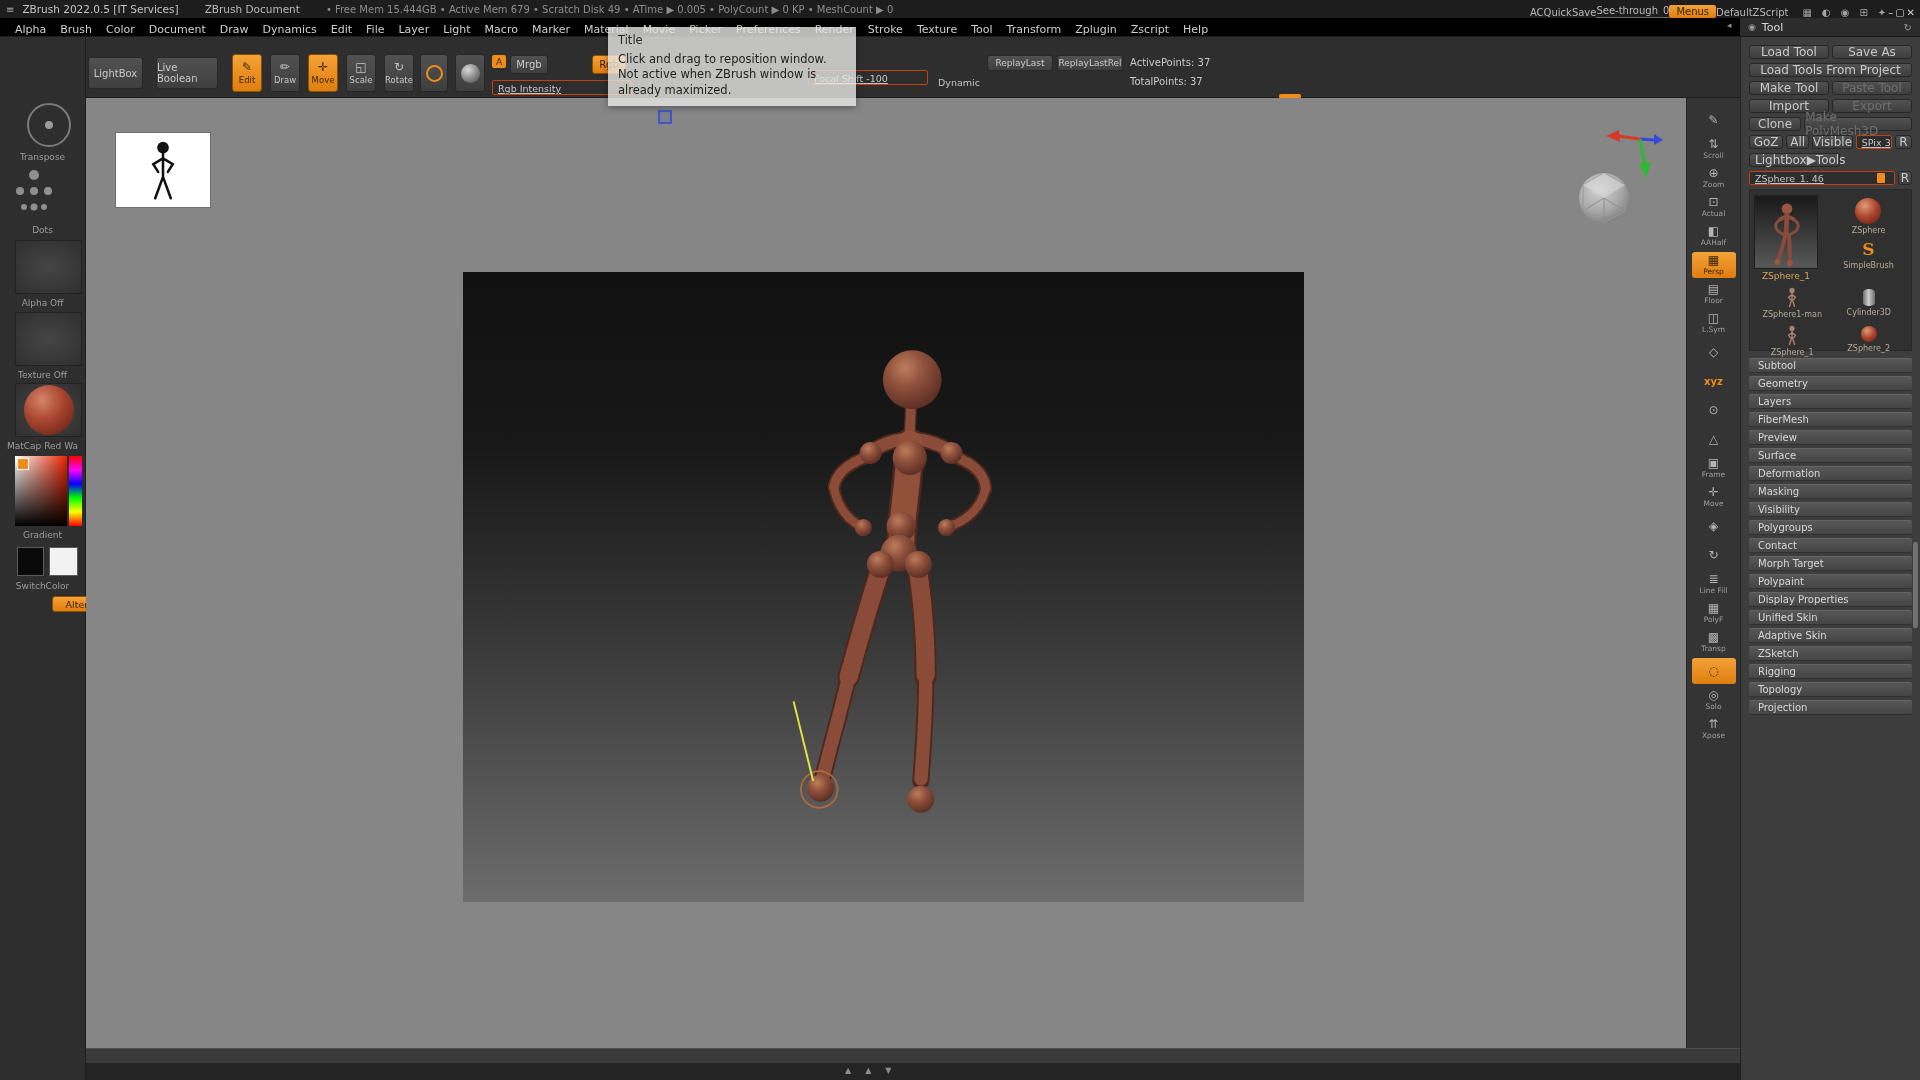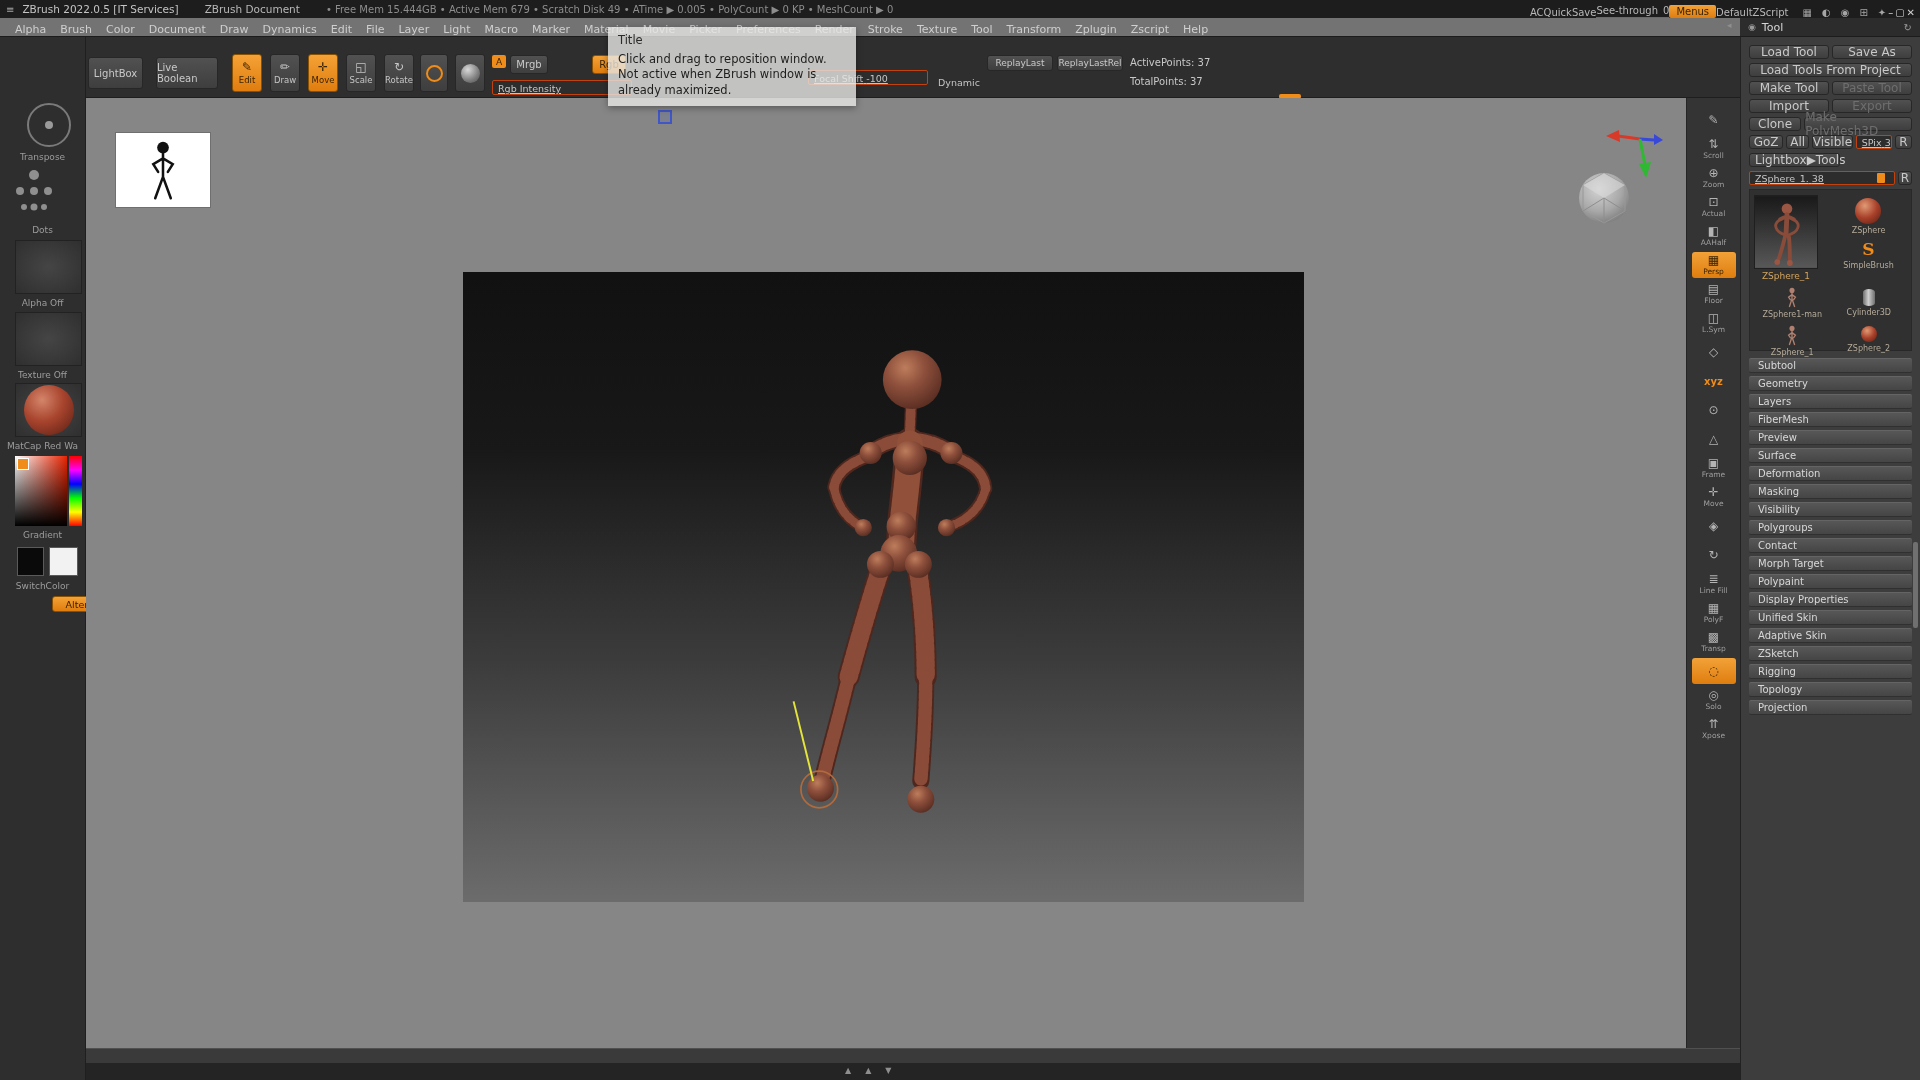--- a/index.html
+++ b/index.html
@@ -8,21 +8,21 @@
   .abs{position:absolute;}
   
   .titlebar{left:0;top:0;width:1920px;height:18px;background:#1d1d1d;display:flex;align-items:center;
     font-size:10.5px;color:#b8b8b8;padding:0 6px;white-space:nowrap;}
   .tb-stats{color:#8d8d8d;font-size:10px;margin-left:26px;}
   .tb-right{position:absolute;right:5px;top:0;height:18px;display:flex;align-items:flex-end;gap:0;font-size:10px;}
   .tb-ic{color:#a5a5a5;font-size:10px;}
   .menus-btn{background:linear-gradient(#f2a238,#df7d0f);color:#3a2300;border-radius:2px;padding:1px 7px;font-size:10px;}
   .seethrough{display:flex;align-items:center;gap:5px;border-bottom:1px solid #6a6a6a;padding-bottom:1px;}
   .winbtn{color:#d2d2d2;font-size:10px;margin-left:2px;}
-  .menurow{left:0;top:18px;width:1740px;height:19px;background:#737373;border-bottom:1px solid #1c1c1c;white-space:nowrap;padding-left:8px;}
+  .menurow{left:0;top:18px;width:1740px;height:19px;background:#000000;border-bottom:1px solid #1c1c1c;white-space:nowrap;padding-left:8px;}
   .mi{display:inline-block;padding:0 7px;font-size:11px;line-height:19px;color:#cfcfcf;}
   .shelfarea{left:0;top:37px;width:1740px;height:61px;background:#2e2e2e;border-bottom:1px solid #1e1e1e;}
   .hint{position:absolute;left:17px;top:3px;font-size:11px;color:#e4e4e4;}
   
   .btn{display:flex;align-items:center;justify-content:center;background:linear-gradient(#515151,#3e3e3e);
     border:1px solid #272727;border-radius:3px;color:#c9c9c9;font-size:10px;}
   .btn.on{background:linear-gradient(#f5a236,#e07d0e);color:#3a2300;border-color:#8a5200;margin-left:40px;}
   .btn.dis{color:#6e6e6e;}
   .sl{position:relative;background:#2d2d2d;border:1px solid #c2410c;border-radius:2px;color:#c6c6c6;
     font-size:9.5px;display:flex;align-items:flex-end;padding:0 5px;overflow:hidden;white-space:nowrap;text-decoration:underline;}
@@ -487,21 +487,21 @@
       <span>3</span>
     </div>
     <div class="btn tb" style="flex:1">R</div>
   </div>
   <div class="tp-row">
     <div class="btn tb" style="width:56%;justify-content:flex-start;padding-left:5px">Lightbox▶Tools</div>
   </div>
   <div class="tp-row">
     <div class="sl" style="flex:1;height:14px">
       <span>ZSphere_1.</span>&nbsp;
-      <span>38</span>
+      <span>46</span>
       <div class="h" style="right:9px"></div>
     </div>
     <div class="btn tb" style="width:14px">R</div>
   </div>
 
   <div class="thumbs">
     <div class="trowA">
       <div>
         <div class="bigthumb">
           <svg viewBox="0 0 64 74" width="62" height="72">

